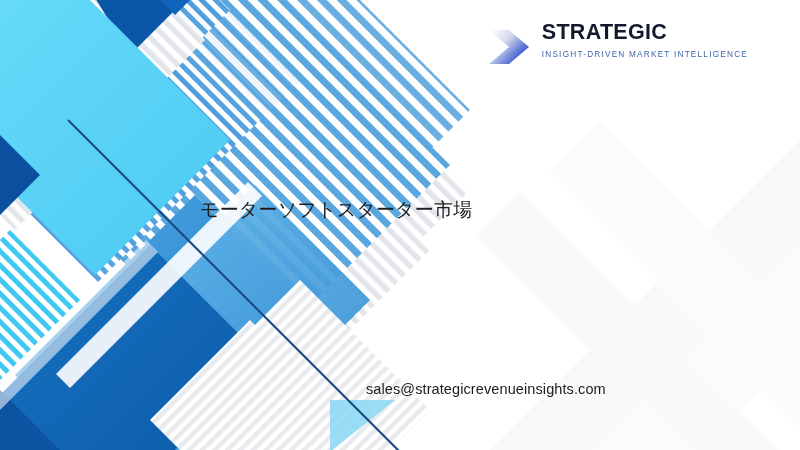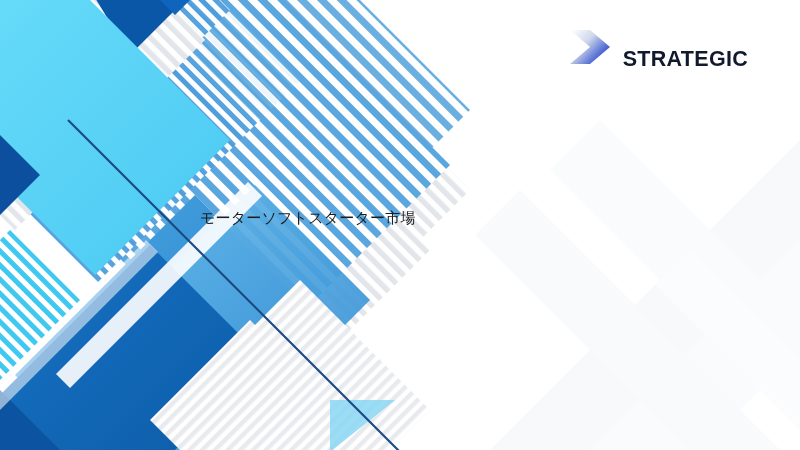--- a/index.html
+++ b/index.html
@@ -27,21 +27,21 @@
     height: 450px;
     pointer-events: none;
   }
 
   
   #logo-block {
     position: absolute;
     right: 52px;
     top: 22px;
     display: flex;
-    align-items: flex-end;
+    align-items: flex-start;
     gap: 9px;
   }
   #logo-mark {
     width: 46px;
     height: 46px;
     flex: 0 0 auto;
     margin-top: 2px;
   }
   #logo-text {
     display: flex;
@@ -64,23 +64,23 @@
     line-height: 10px;
     letter-spacing: 1.24px;
     color: #3c63a8;
     white-space: nowrap;
   }
 
   
   #report-title {
     position: absolute;
     left: 200px;
-    top: 208px;
+    top: 200px;
     font-family: Liberation Sans, sans-serif;
-    font-size: 15px;
+    font-size: 19px;
     line-height: 20px;
     letter-spacing: 0.2px;
     color: #1c1c1c;
     max-width: 540px;
   }
 
   
   #contact-email {
     position: absolute;
     left: 366px;
@@ -207,19 +207,21 @@
     <line x1="68" y1="120" x2="402" y2="454" stroke="#1a4a80" stroke-width="2.1"></line>
 
   </svg>
 
   <div id="logo-block">
     <svg id="logo-mark" viewBox="0 0 46 46" xmlns="http://www.w3.org/2000/svg" aria-hidden="true">
       <path d="M2 6 L22 6 L42 23 L22 40 L2 40 L22 23 Z" fill="url(#grad-logo-mark)"></path>
     </svg>
     <div id="logo-text">
       <div class="logo-line">STRATEGIC</div>
+      <div id="logo-tagline">INSIGHT-DRIVEN MARKET INTELLIGENCE</div>
     </div>
   </div>
 
   <div id="report-title">モーターソフトスターター市場</div>
 
+  <div id="contact-email">sales@strategicrevenueinsights.com</div>
 
 </div>
 
 </body></html>

